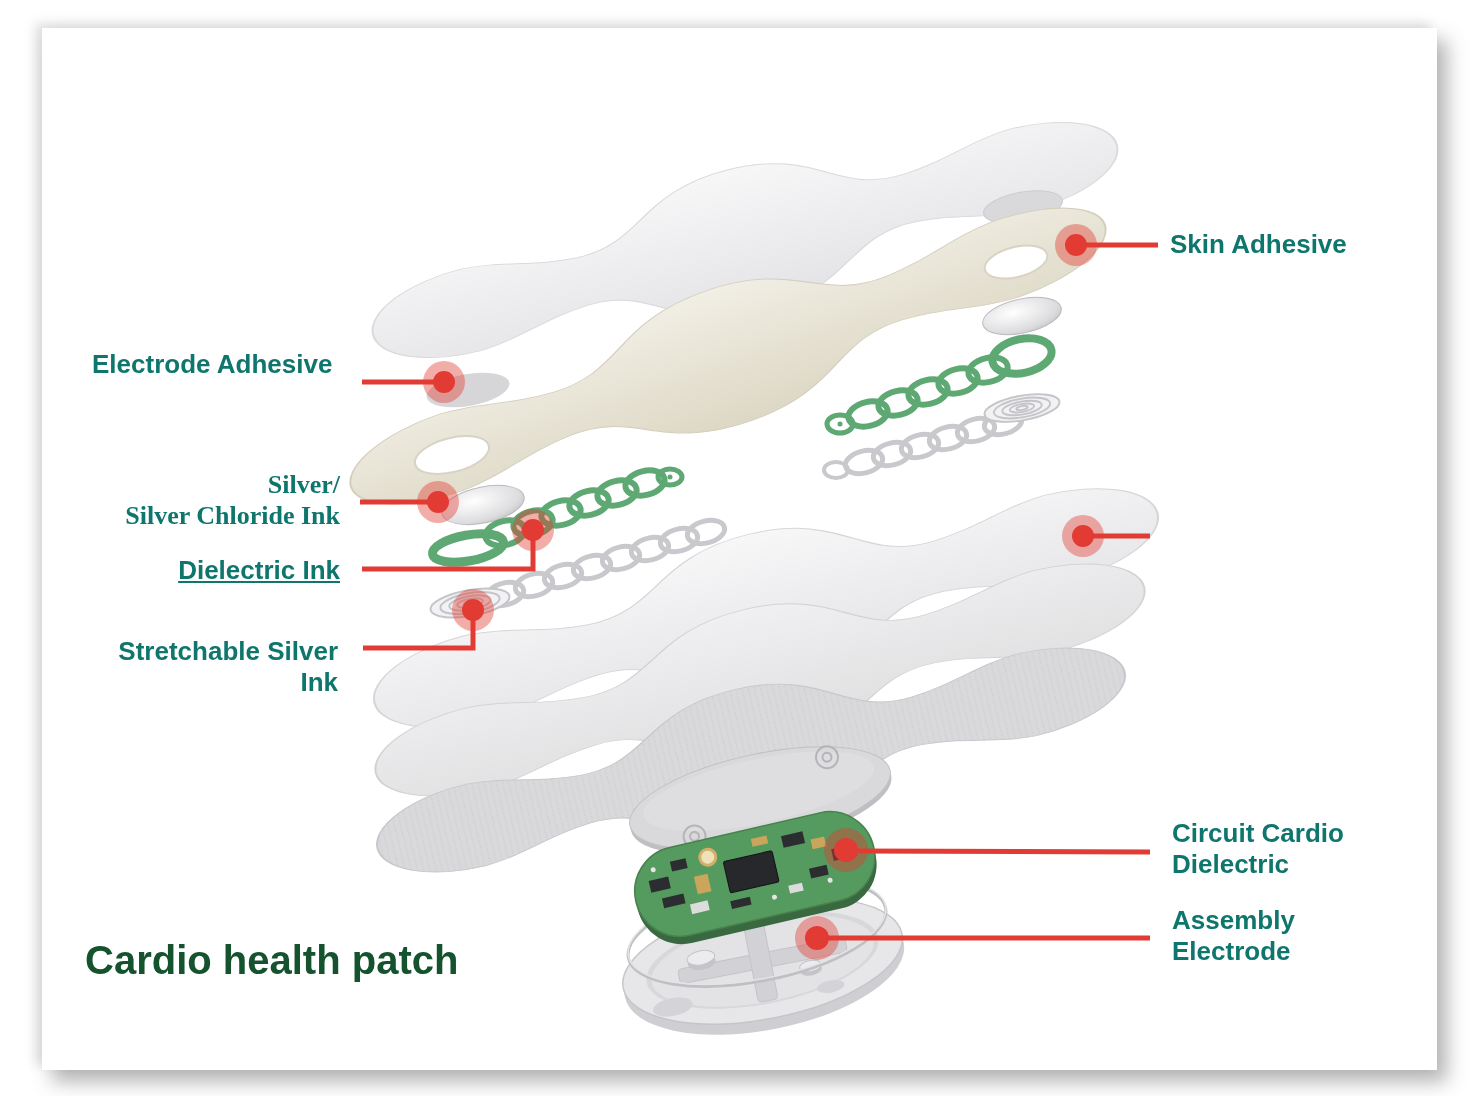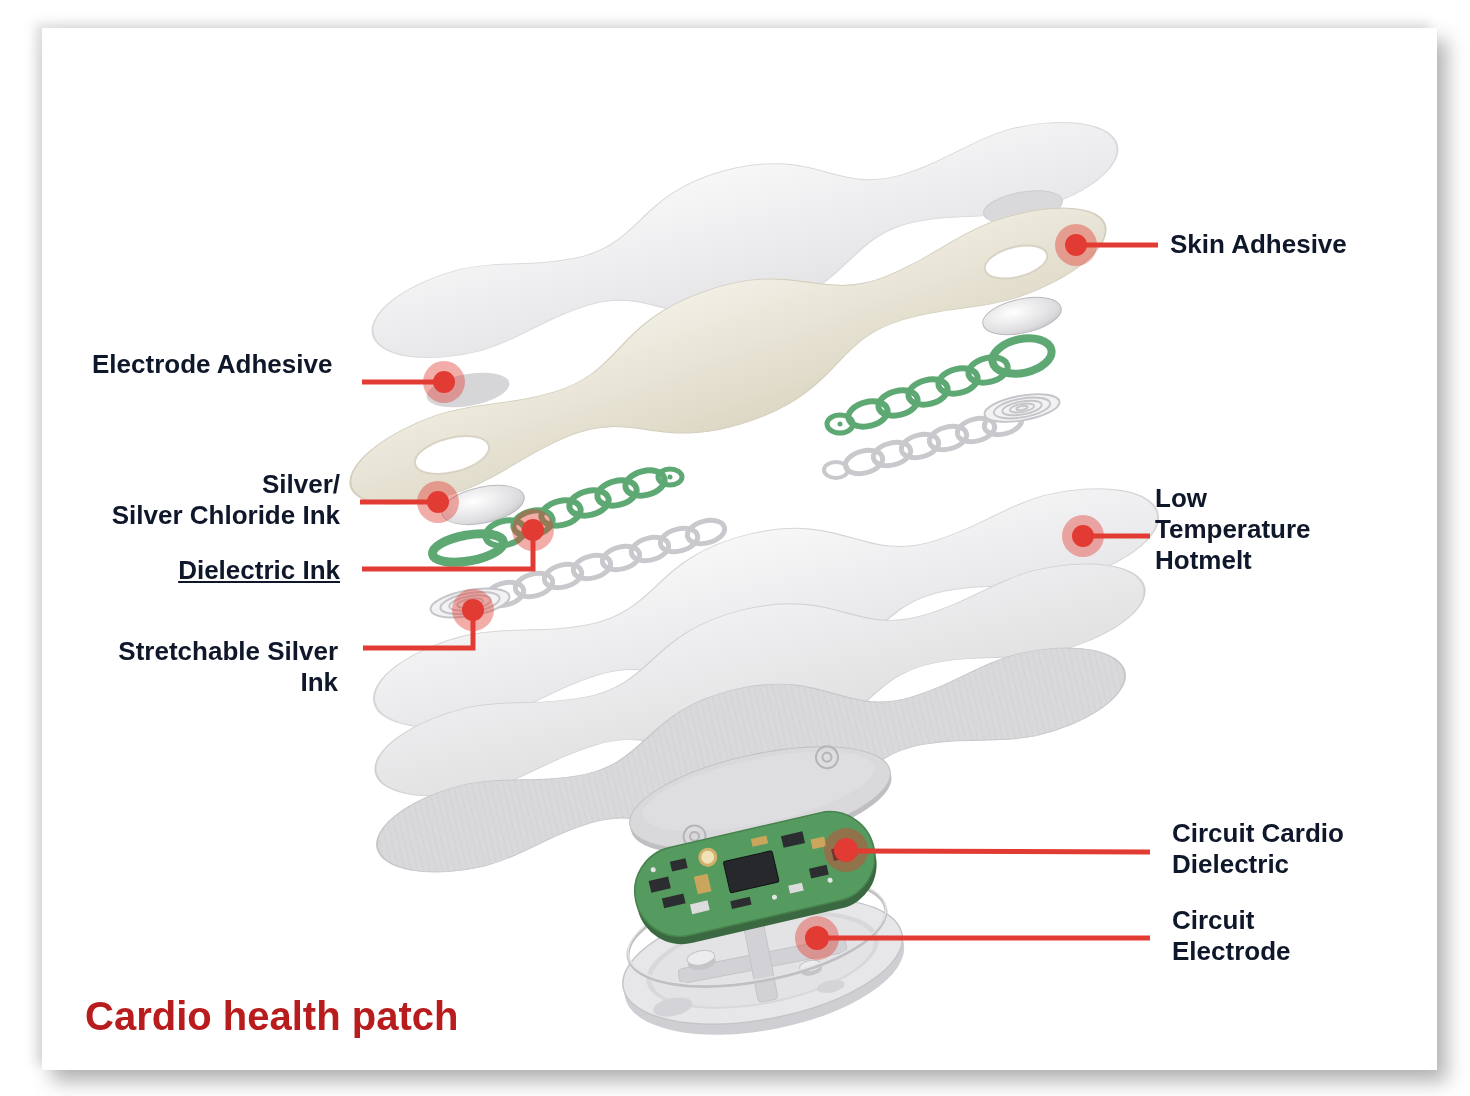--- a/index.html
+++ b/index.html
@@ -1,25 +1,25 @@
 <!DOCTYPE html>
 <html><head>
 <meta charset="utf-8">
 <style>
   html,body{margin:0;padding:0;background:#ffffff;}
   .canvas{position:relative;width:1470px;height:1096px;overflow:hidden;
           font-family:"Liberation Sans",sans-serif;}
   .page{position:absolute;left:42px;top:28px;width:1395px;height:1042px;background:#ffffff;
         box-shadow:10px 12px 18px rgba(90,90,90,.45), -7px -5px 10px rgba(120,120,120,.22);}
   svg.diagram{position:absolute;left:0;top:0;}
-  .label{position:absolute;font-weight:700;font-size:26px;line-height:31px;color:#0f172a;
+  .label{position:absolute;font-weight:700;font-size:26px;line-height:31px;color:#0f766e;
          white-space:nowrap;}
   .label.r{text-align:right;width:282px;white-space:normal;}
   .label div{white-space:nowrap;}
-  .title{position:absolute;left:85px;top:994px;font-weight:700;font-size:40px;color:#b91c1c;}
+  .title{position:absolute;left:85px;top:938px;font-weight:700;font-size:40px;color:#14532d;}
 </style>
 </head>
 <body>
 
 <div class="canvas">
   <div class="page"></div>
 
   <svg class="diagram" width="1470" height="1096" viewBox="0 0 1470 1096">
     <defs>
       <linearGradient id="gSheet" x1="0" y1="0" x2="0" y2="1">
@@ -238,44 +238,39 @@
   </svg>
 
   <div class="label" style="left:1170px;top:229px;">
     <div>Skin Adhesive</div>
   </div>
 
   <div class="label" style="left:92px;top:349px;">
     <div>Electrode Adhesive</div>
   </div>
 
-  <div class="label r" style="left:58px;top:469px;">
+  <div class="label r" style="left:58px;top:469px;font-family:Liberation Serif, serif;">
     <div>Silver/</div>
     <div>Silver Chloride Ink</div>
   </div>
 
   <div class="label r" style="left:58px;top:555px;text-decoration:underline;">
     <div>Dielectric Ink</div>
   </div>
 
   <div class="label r" style="left:56px;top:636px;">
     <div>Stretchable Silver</div>
     <div>Ink</div>
   </div>
 
-  <div class="label" style="left:1155px;top:483px;">
-    <div>Low</div>
-    <div>Temperature</div>
-    <div>Hotmelt</div>
-  </div>
 
   <div class="label" style="left:1172px;top:818px;">
     <div>Circuit Cardio</div>
     <div>Dielectric</div>
   </div>
 
   <div class="label" style="left:1172px;top:905px;">
-    <div>Circuit</div>
+    <div>Assembly</div>
     <div>Electrode</div>
   </div>
 
   <div class="title">Cardio health patch</div>
 </div>
 
 </body></html>

